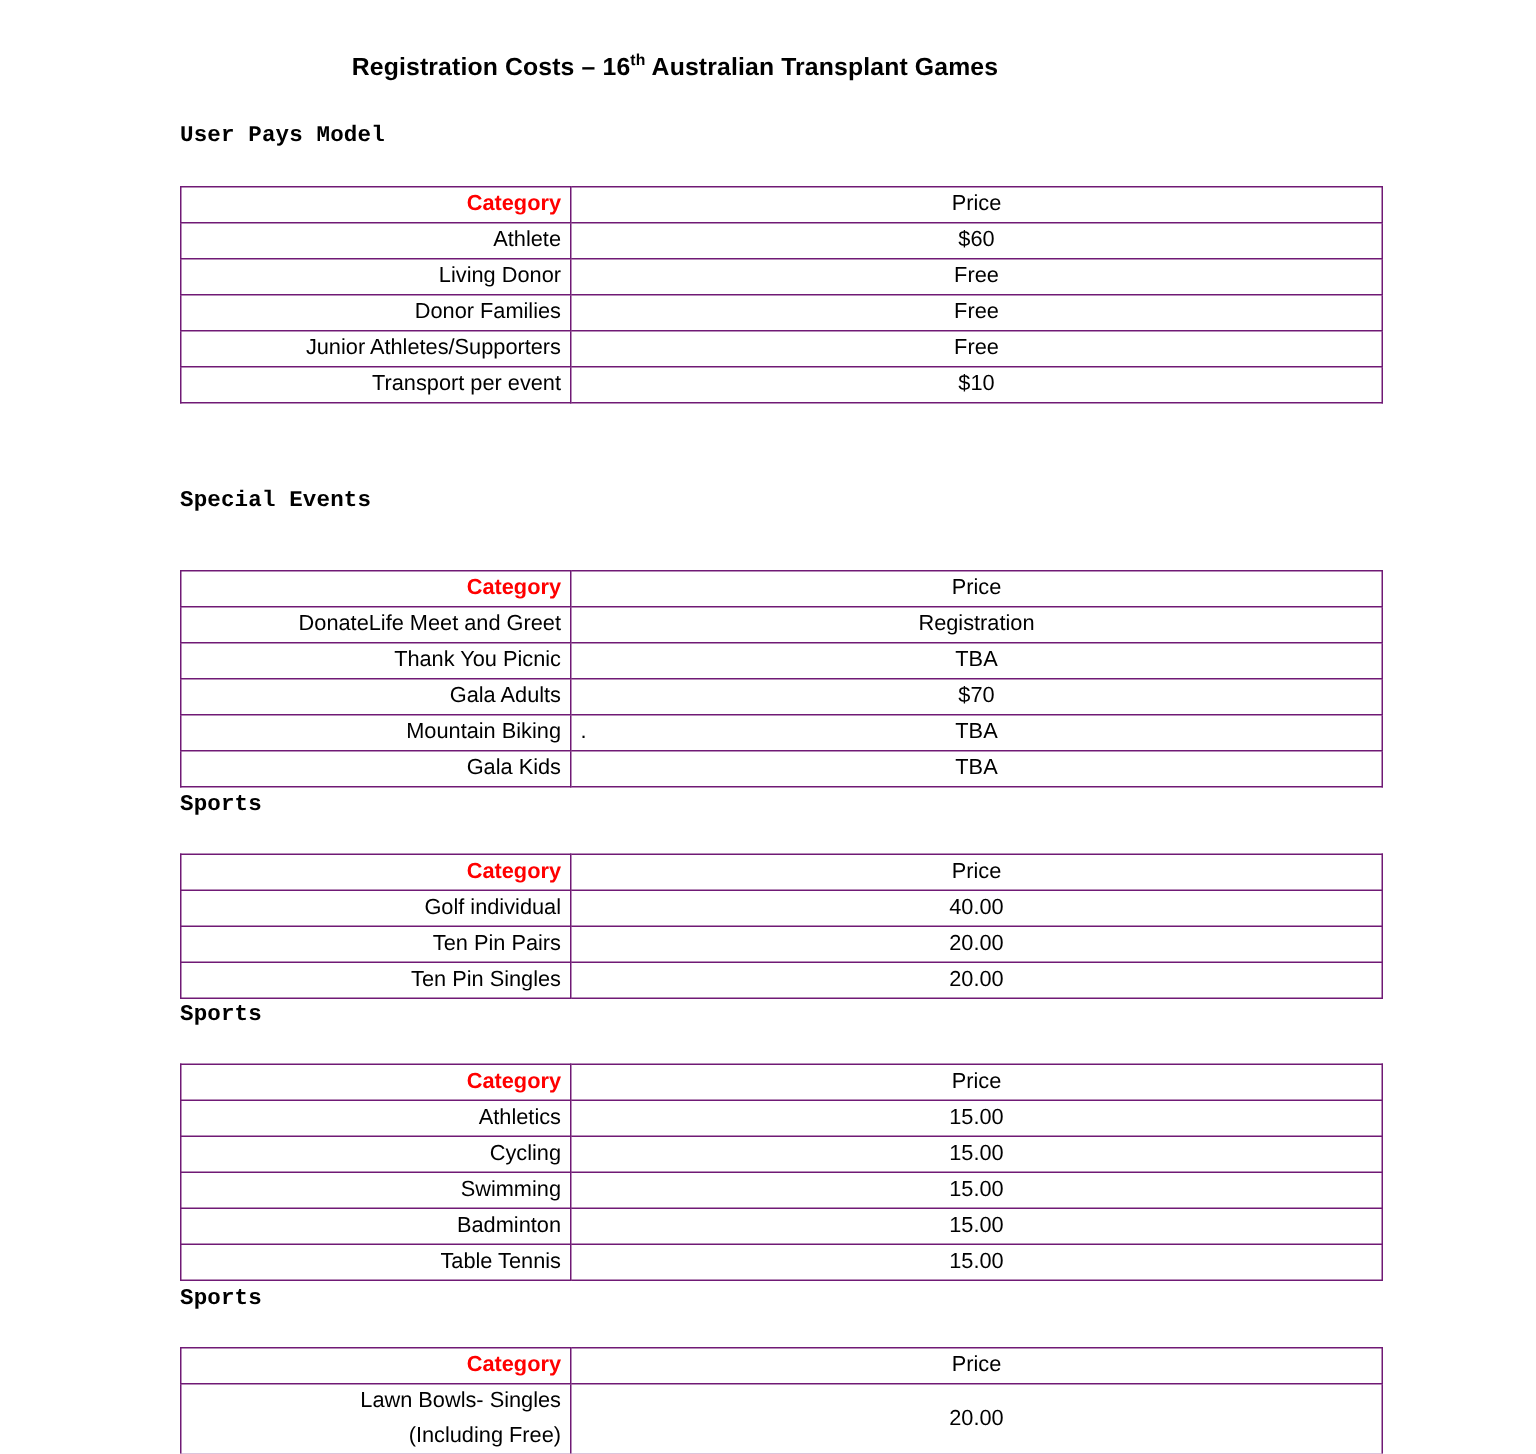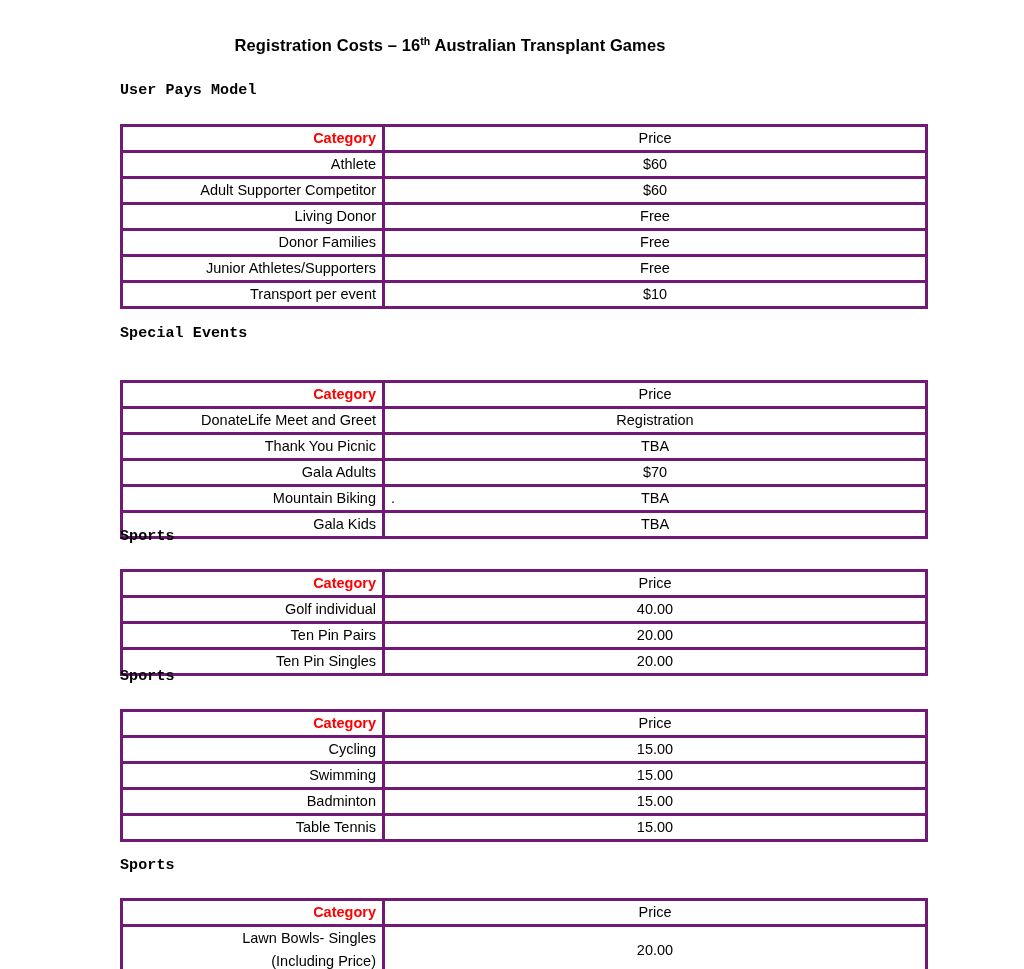--- a/index.html
+++ b/index.html
@@ -55,21 +55,21 @@
   
   .cost-table {
     position: absolute;
     left: 120px;
     width: 777px;
     border-collapse: collapse;
     table-layout: fixed;
     background: #ffffff;
   }
   .cost-table td {
-    border: 3px solid #701a75;
+    border: 1px solid #701a75;
     font-size: 14.5px;
     padding: 0 6px;
     height: 23px;
     line-height: 23px;
     vertical-align: middle;
     overflow: hidden;
     white-space: nowrap;
   }
   .col-cat { width: 247px; text-align: right; }
   .col-price { width: 528px; text-align: center; }
@@ -121,24 +121,20 @@
     <tbody>
       <tr>
         <td class="col-cat hdr-cat">Category</td>
         <td class="col-price">Price</td>
       </tr>
       <tr>
         <td class="col-cat">Athlete</td>
         <td class="col-price">$60</td>
       </tr>
       <tr>
-        <td class="col-cat">Adult Supporter Competitor</td>
-        <td class="col-price">$60</td>
-      </tr>
-      <tr>
         <td class="col-cat">Living Donor</td>
         <td class="col-price">Free</td>
       </tr>
       <tr>
         <td class="col-cat">Donor Families</td>
         <td class="col-price">Free</td>
       </tr>
       <tr>
         <td class="col-cat">Junior Athletes/Supporters</td>
         <td class="col-price">Free</td>
@@ -209,20 +205,24 @@
 
   <div class="section-heading" id="hdg-sports-2">Sports</div>
 
   <table class="cost-table" id="tbl-sports-2">
     <tbody>
       <tr>
         <td class="col-cat hdr-cat">Category</td>
         <td class="col-price">Price</td>
       </tr>
       <tr>
+        <td class="col-cat">Athletics</td>
+        <td class="col-price">15.00</td>
+      </tr>
+      <tr>
         <td class="col-cat">Cycling</td>
         <td class="col-price">15.00</td>
       </tr>
       <tr>
         <td class="col-cat">Swimming</td>
         <td class="col-price">15.00</td>
       </tr>
       <tr>
         <td class="col-cat">Badminton</td>
         <td class="col-price">15.00</td>
@@ -238,20 +238,20 @@
 
   <table class="cost-table" id="tbl-sports-3">
     <tbody>
       <tr>
         <td class="col-cat hdr-cat">Category</td>
         <td class="col-price">Price</td>
       </tr>
       <tr>
         <td class="col-cat cell-multiline">
           <div>Lawn Bowls- Singles</div>
-          <div>(Including Price)</div>
+          <div>(Including Free)</div>
         </td>
         <td class="col-price cell-tall">20.00</td>
       </tr>
     </tbody>
   </table>
 
 </div>
 
 </body></html>

